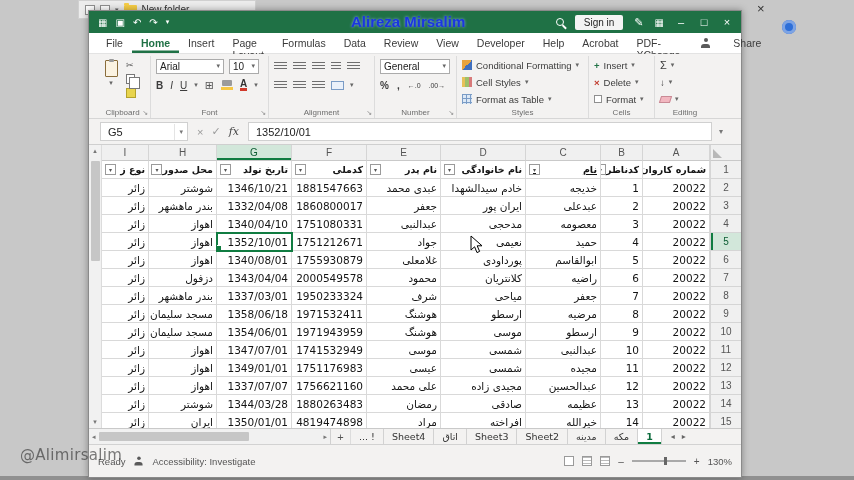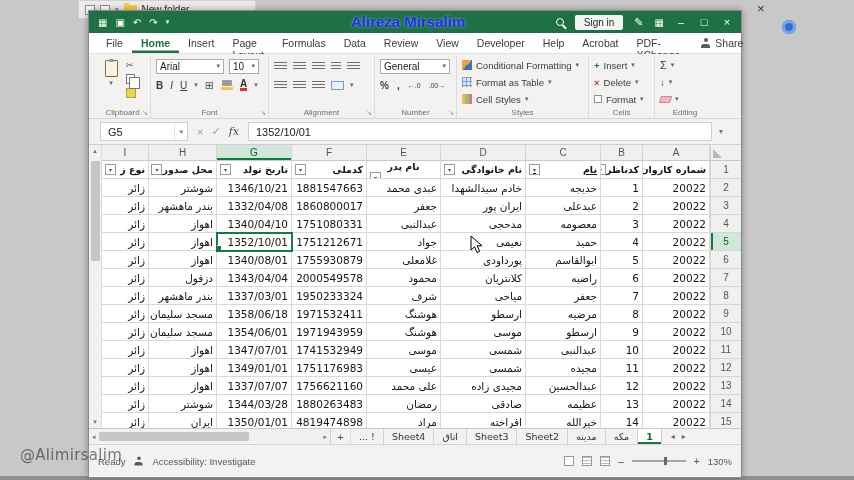--- a/index.html
+++ b/index.html
@@ -27,21 +27,21 @@
 .tright{margin-left:auto;display:flex;align-items:center;gap:11px;padding-right:8px}
 .mag{width:8px;height:8px;border:1.5px solid #fff;border-radius:50%;position:relative;display:inline-block}
 .mag::after{content:"";position:absolute;width:5px;height:1.5px;background:#fff;transform:rotate(45deg);right:-4px;bottom:-2px}
 .signin{background:#f4f4f4;color:#1f1f1f;border-radius:2px;padding:2px 9px;font-size:10px}
 .wc{font-size:11px;width:12px;text-align:center}
 
 
 .rtabs{height:21px;background:#fff;display:flex;align-items:stretch;padding-left:8px;font-size:10.5px;color:#3b3b3b;border-bottom:1px solid #e3e3e3;flex:0 0 auto}
 .rtab{padding:4px 9px 3px}
 .rtab.active{color:#1f7145;font-weight:bold;box-shadow:inset 0 -2.5px 0 #1f7145}
-.share{margin-left:auto;display:flex;align-items:center;gap:5px;padding:0 12px;color:#3b3b3b}
+.share{margin-left:auto;display:flex;align-items:center;gap:23px;padding:0 12px;color:#3b3b3b}
 .person{width:9px;height:10px;position:relative;display:inline-block}
 .person::before{content:"";position:absolute;left:2.5px;top:0;width:4px;height:4px;border-radius:50%;background:#5a5a5a}
 .person::after{content:"";position:absolute;left:0;bottom:0;width:9px;height:4.5px;border-radius:3px 3px 0 0;background:#5a5a5a}
 
 
 .ribbon{height:65px;background:#f3f2f1;display:flex;border-bottom:1px solid #d6d6d6;padding:2px 0 0 6px;flex:0 0 auto}
 .rgroup{position:relative;border-right:1px solid #dcdcdc;padding:2px 5px 12px;display:flex;flex-direction:column;gap:3px}
 .glabel{position:absolute;bottom:1px;left:0;right:0;text-align:center;font-size:8px;color:#6d6d6d}
 .launch{position:absolute;bottom:1px;right:2px;font-size:7px;color:#8a8a8a}
 .rrowline{display:flex;align-items:center;gap:5px;height:16px;font-size:10px;color:#3c3c3c}
@@ -262,27 +262,27 @@
       <span class="launch">↘</span>
     </div>
 
     <div class="rgroup" style="width:132px">
       <div class="styles-row">
         <span class="ic-cf"></span>
         <span>Conditional Formatting</span>
         <span class="dd7">▾</span>
       </div>
       <div class="styles-row">
+        <span class="ic-cs"></span>
+        <span>Cell Styles</span>
+        <span class="dd7">▾</span>
+      </div>
+      <div class="styles-row">
         <span class="ic-tbl"></span>
         <span>Format as Table</span>
-        <span class="dd7">▾</span>
-      </div>
-      <div class="styles-row">
-        <span class="ic-cs"></span>
-        <span>Cell Styles</span>
         <span class="dd7">▾</span>
       </div>
       <div class="glabel">Styles</div>
     </div>
 
     <div class="rgroup" style="width:66px">
       <div class="cells-row">
         <span class="grn">+</span>
         <span>Insert</span>
         <span class="dd7">▾</span>
@@ -363,21 +363,21 @@
               <span class="flt">▾</span>
             </div>
             <div class="cell hdr" style="width: 75px;">
               <span>تاريخ تولد</span>
               <span class="flt">▾</span>
             </div>
             <div class="cell hdr" style="width: 75px;">
               <span>كدملی</span>
               <span class="flt">▾</span>
             </div>
-            <div class="cell hdr" style="width: 74px; flex-direction: column;">
+            <div class="cell hdr" style="width: 74px;">
               <span>نام پدر</span>
               <span class="flt">▾</span>
             </div>
             <div class="cell hdr" style="width: 85px;">
               <span>نام خانوادگی</span>
               <span class="flt">▾</span>
             </div>
             <div class="cell hdr" style="width: 75px; text-decoration: underline;">
               <span>نام</span>
               <span class="flt">▾</span>

